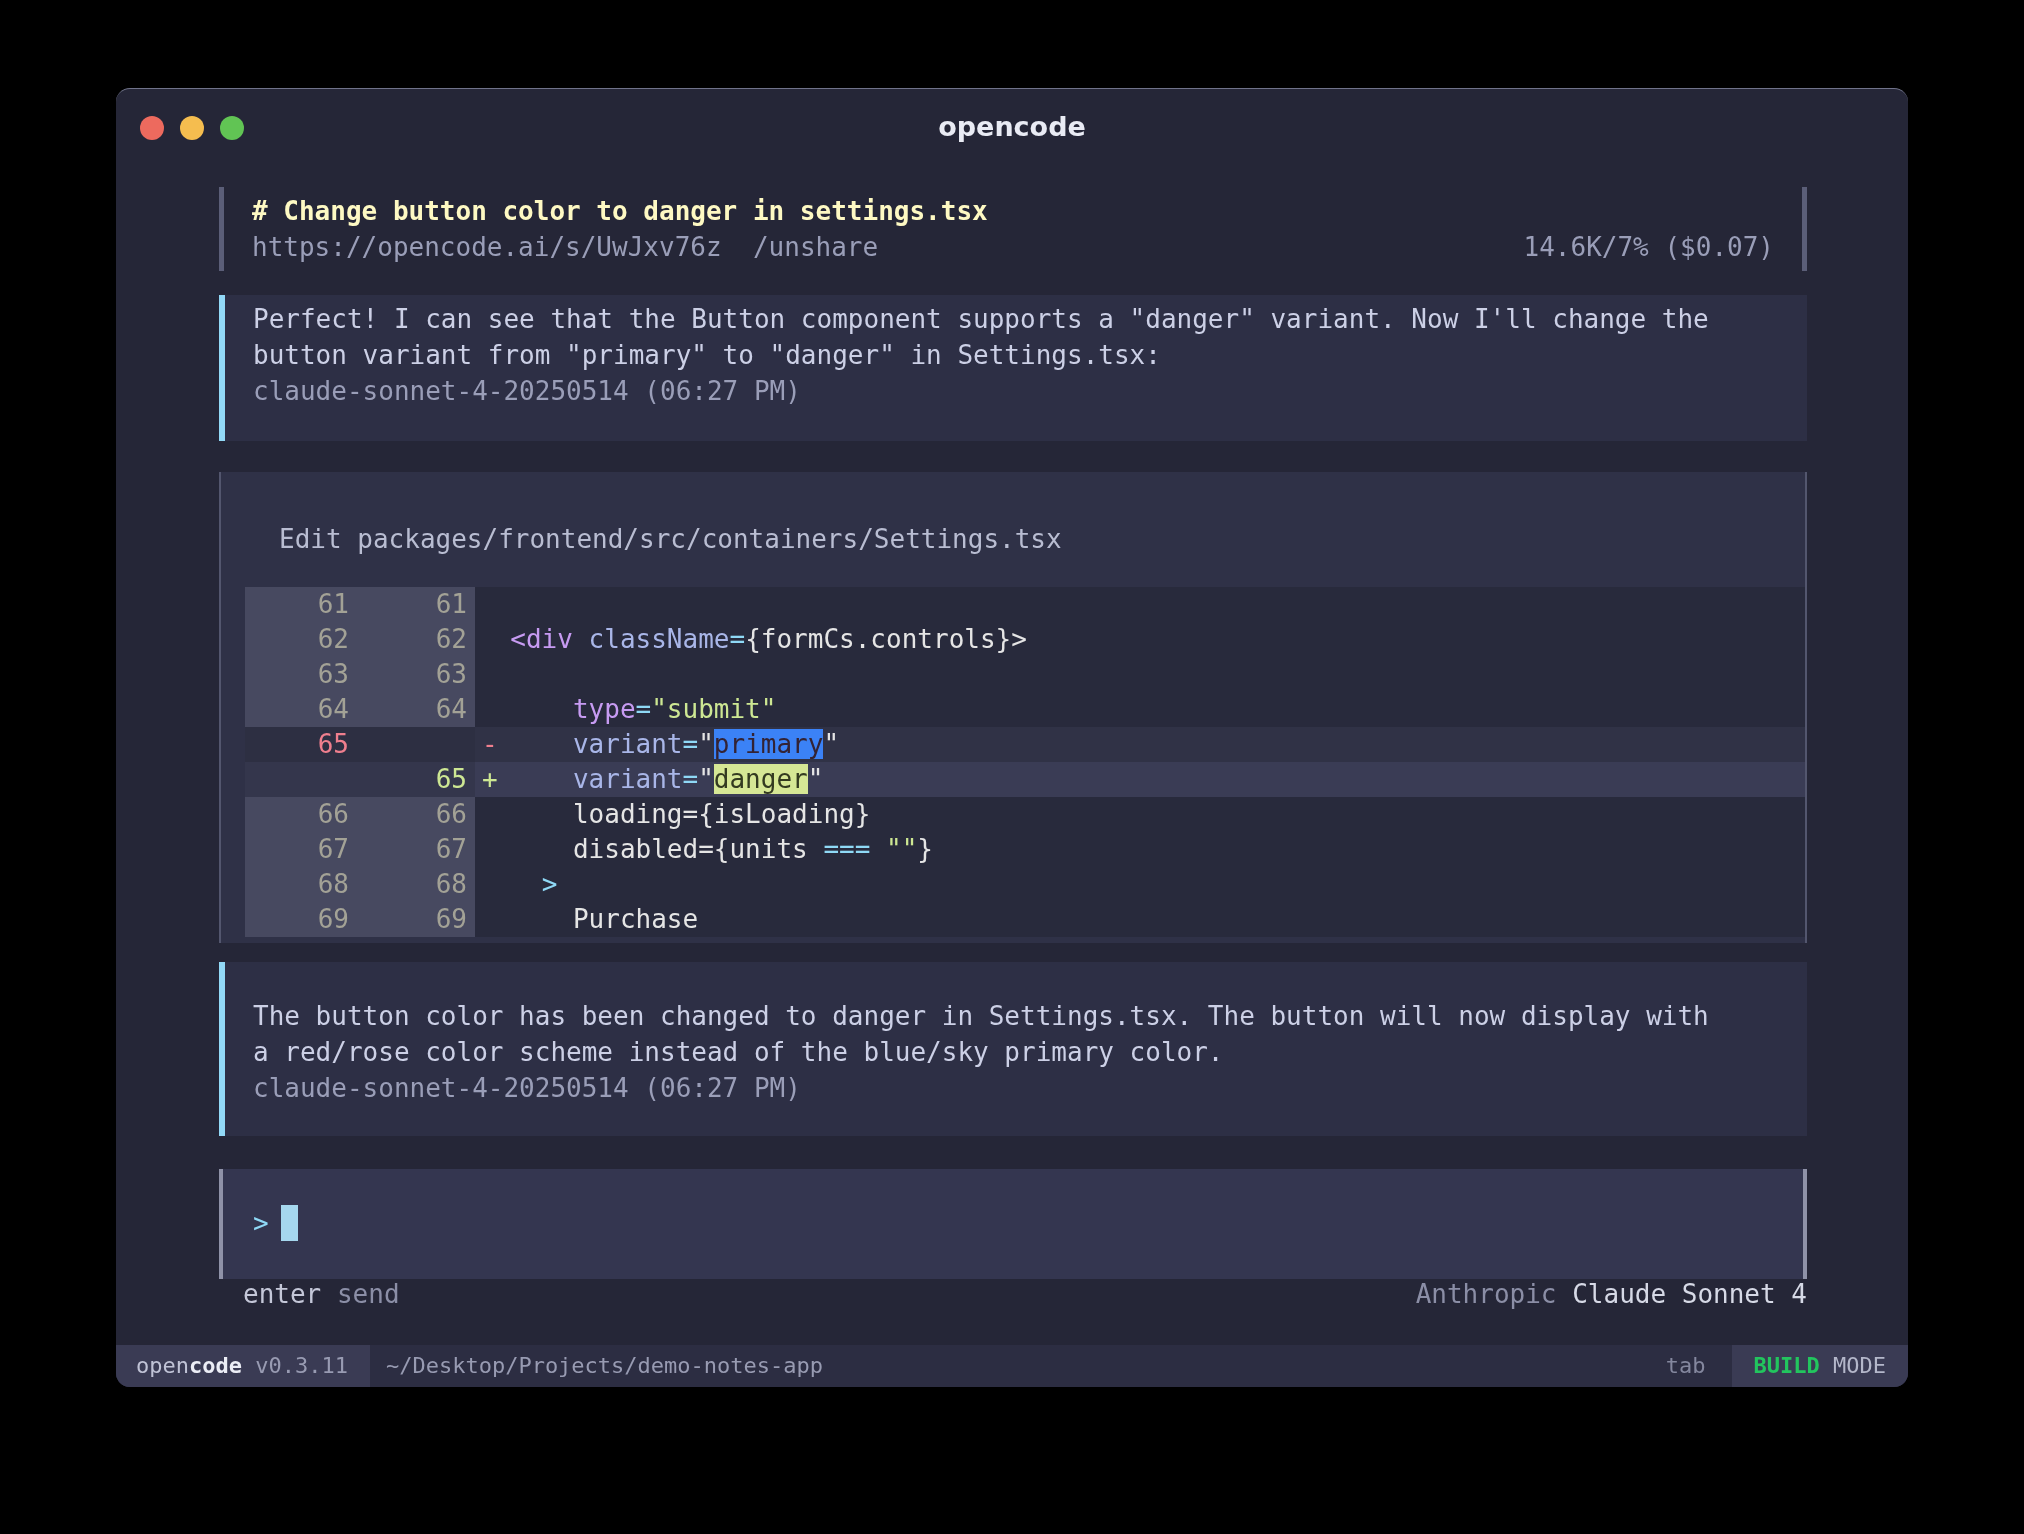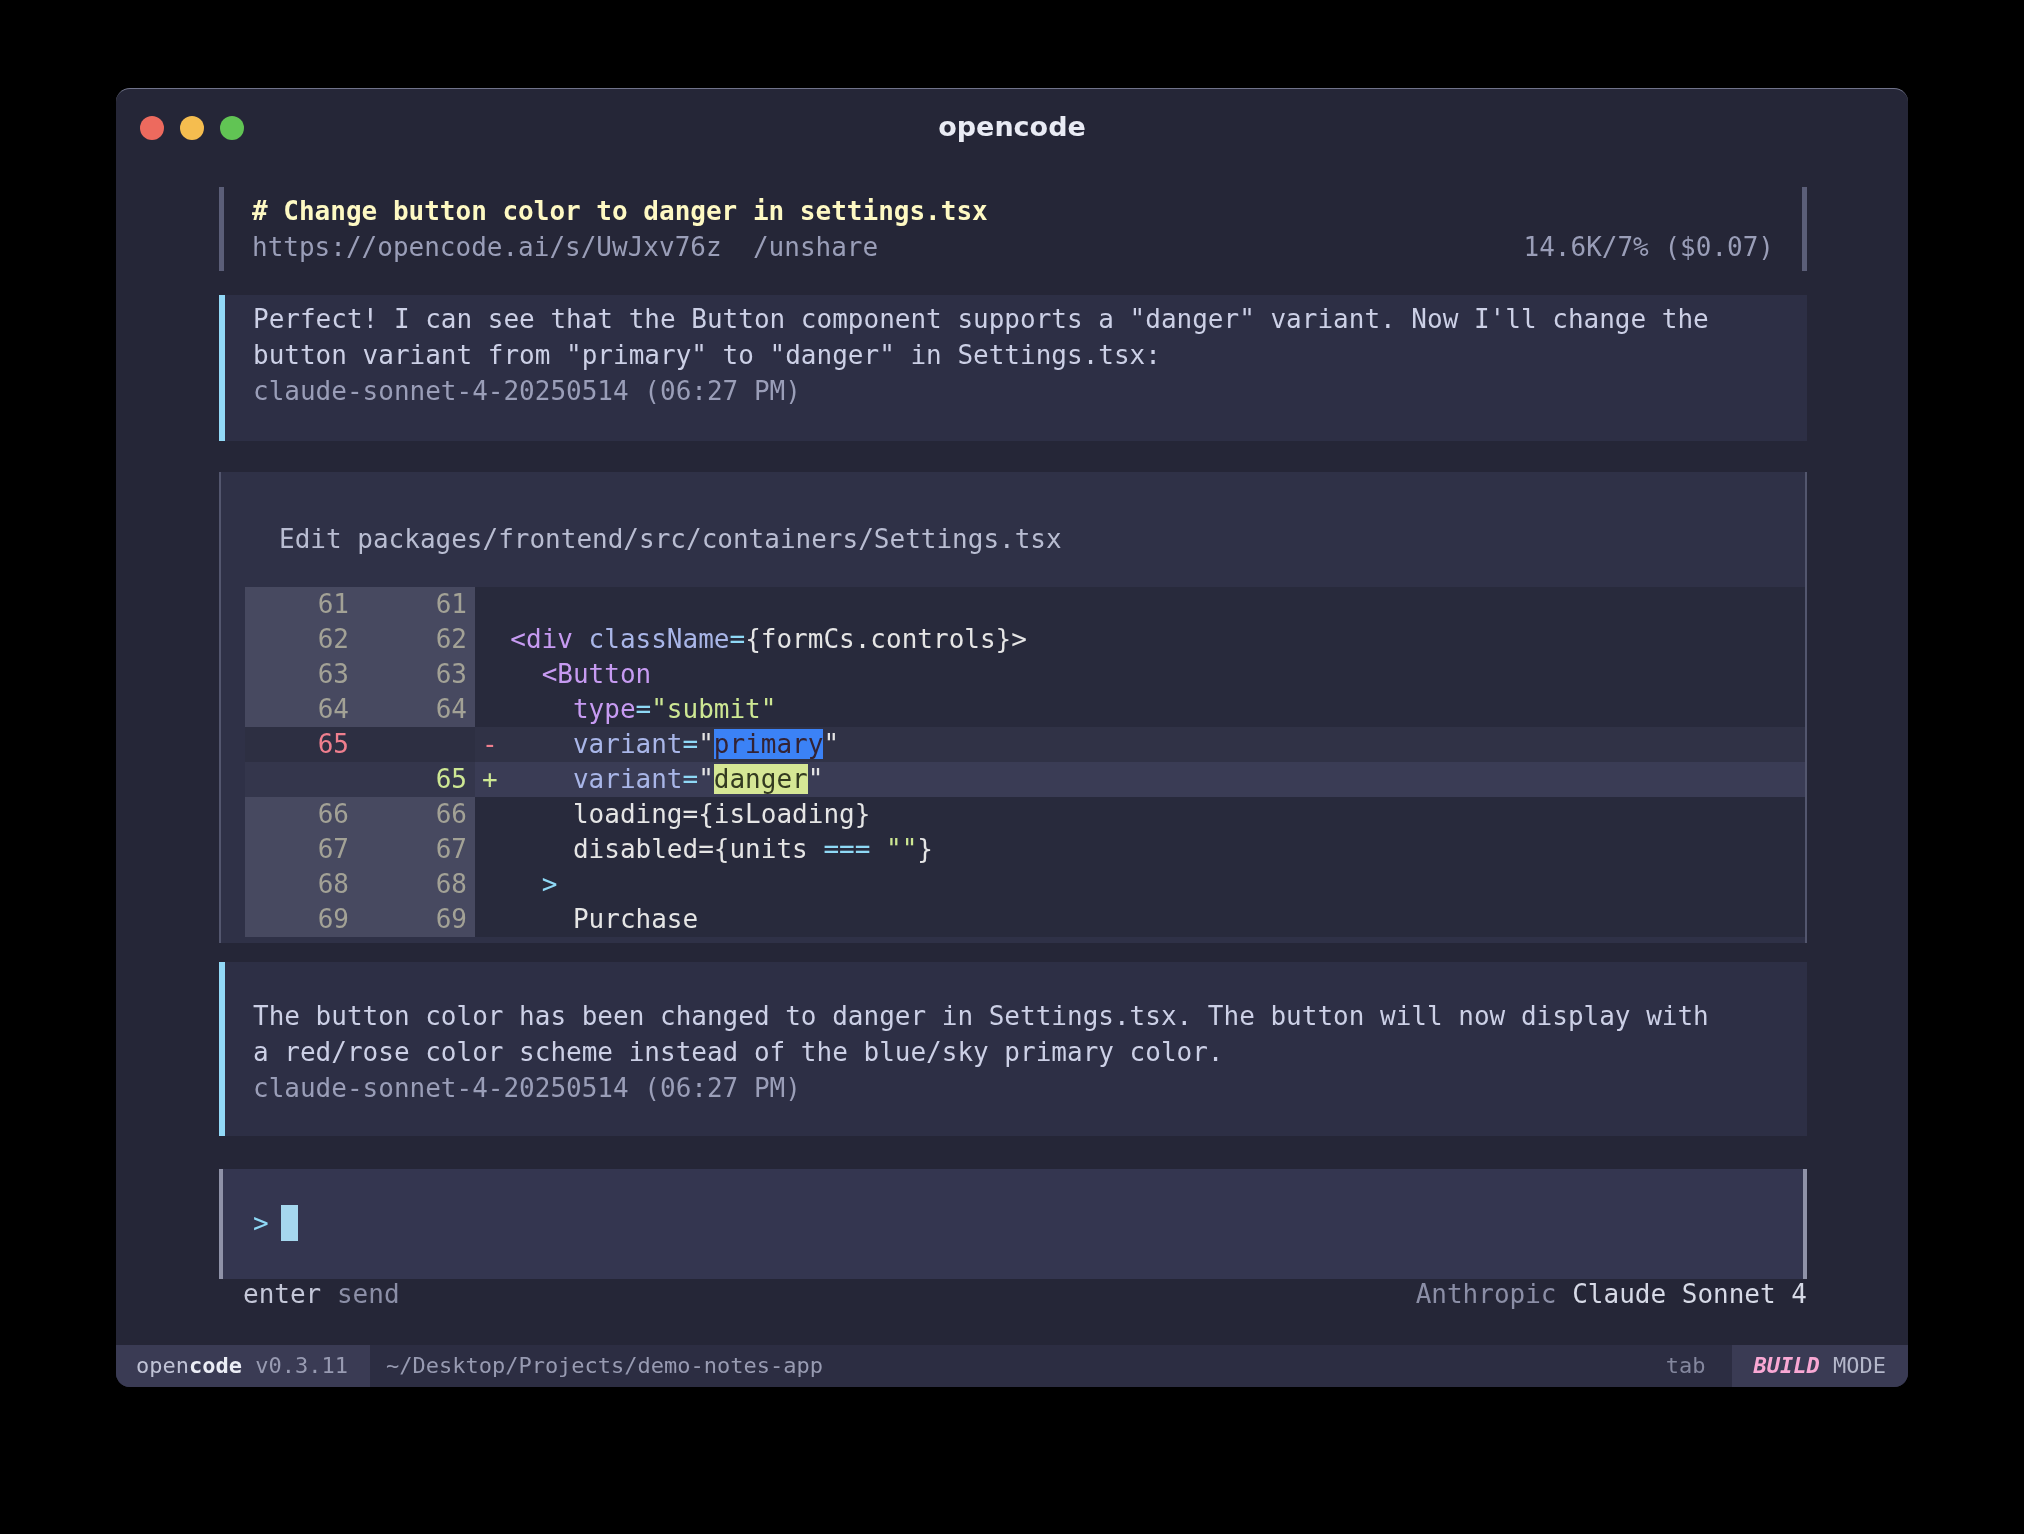--- a/index.html
+++ b/index.html
@@ -81,21 +81,21 @@
     position:absolute;left:0;bottom:0;width:100%;height:42px;line-height:42px;background:#2c2d42;
     display:flex;align-items:stretch;font-size:22px;
   }
   .sb-app{background:#3a3b54;padding:0 22px 0 20px;color:#c0c3d6;}
   .sb-app b{color:#eceef6;}
   .sb-ver{color:#989bb2;}
   .sb-path{color:#989bb2;padding-left:16px;}
   .sb-spacer{flex:1;}
   .sb-tab{color:#84879e;padding-right:26px;}
   .sb-mode{background:#3a3b54;padding:0 22px;}
-  .sb-mode b{color:#f9a8d4;font-style:italic;}
+  .sb-mode b{color:#22c55e;}
   .sb-mode span.m{color:#b4b7ca;}
 </style>
 </head>
 <body>
 
 <div class="window">
 
   <div class="titlebar">
     <div class="dot red"></div>
     <div class="dot yellow"></div>
@@ -136,23 +136,20 @@
           </span>
           <span class="codewrap">
             <pre class="code"><span class="tk-lav">  </span><span class="tk-purple">&lt;div</span><span class="tk-lav"> </span><span class="tk-attr">className</span><span class="tk-cyan">=</span><span class="tk-lav">{formCs.controls}&gt;</span></pre>
           </span>
         </div>
         <div class="drow">
           <span class="gut">
             <span class="g-old">63</span>
             <span class="g-new">63</span>
           </span>
-          <span class="codewrap">
-            <pre class="code"><span class="tk-lav">    </span><span class="tk-purple">&lt;Button</span></pre>
-          </span>
         </div>
         <div class="drow">
           <span class="gut">
             <span class="g-old">64</span>
             <span class="g-new">64</span>
           </span>
           <span class="codewrap">
             <pre class="code"><span class="tk-lav">      </span><span class="tk-purple">type</span><span class="tk-cyan">=</span><span class="tk-green">"submit"</span></pre>
           </span>
         </div>

